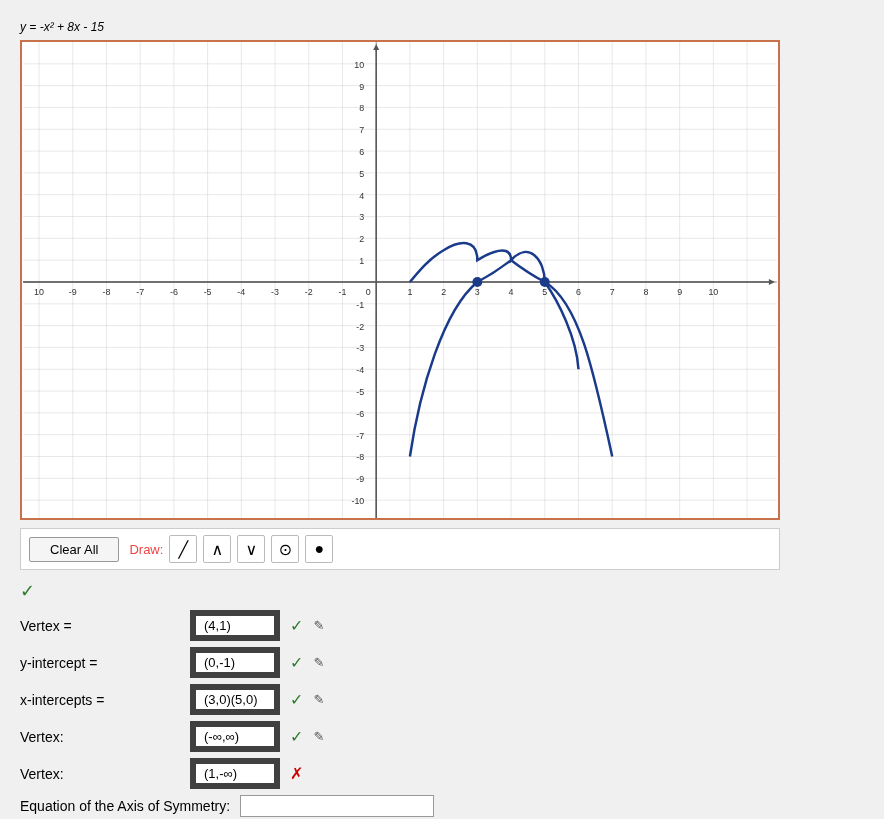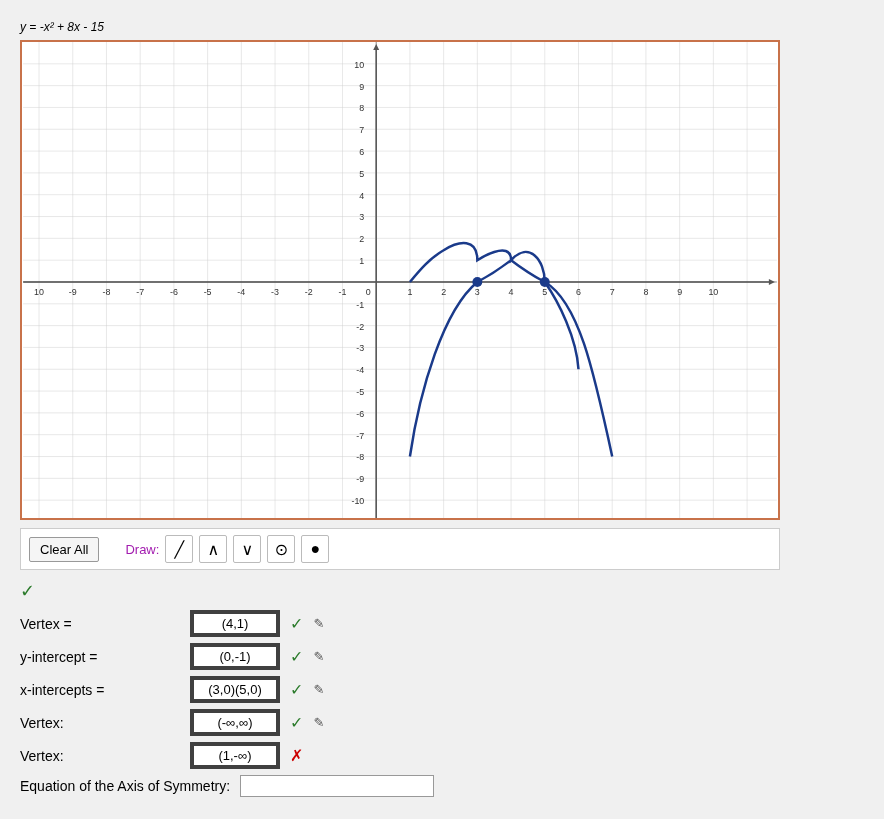--- a/index.html
+++ b/index.html
@@ -33,31 +33,31 @@
       display: flex;
       align-items: center;
       gap: 6px;
       padding: 6px 8px;
       background: #fff;
       border: 1px solid #ccc;
       width: 760px;
       margin-bottom: 10px;
     }
     .clear-btn {
-      padding: 4px 10px;
+      padding: 4px 20px;
       border: 1px solid #999;
       background: #f5f5f5;
       cursor: pointer;
       font-size: 13px;
       border-radius: 2px;
     }
     .draw-label {
       font-size: 13px;
-      margin-left: 20px;
-      color: #a21caf;
+      margin-left: 4px;
+      color: #ef4444;
     }
     .tool-icon {
       width: 28px;
       height: 28px;
       border: 1px solid #bbb;
       background: #fff;
       cursor: pointer;
       display: flex;
       align-items: center;
       justify-content: center;
@@ -79,26 +79,25 @@
       display: flex;
       align-items: center;
       gap: 10px;
       font-size: 14px;
     }
     .info-label {
       color: #000;
       min-width: 160px;
     }
     .info-value {
-      border: 4px solid #404040;
+      border: 6px solid #404040;
       padding: 2px 8px;
       background: #fff;
       font-size: 13px;
       min-width: 90px;
-      text-align: center;
     }
     .check-icon {
       color: #2a7a2a;
       font-size: 16px;
     }
     .cross-icon {
       color: #cc0000;
       font-size: 16px;
     }
     .edit-icon {

